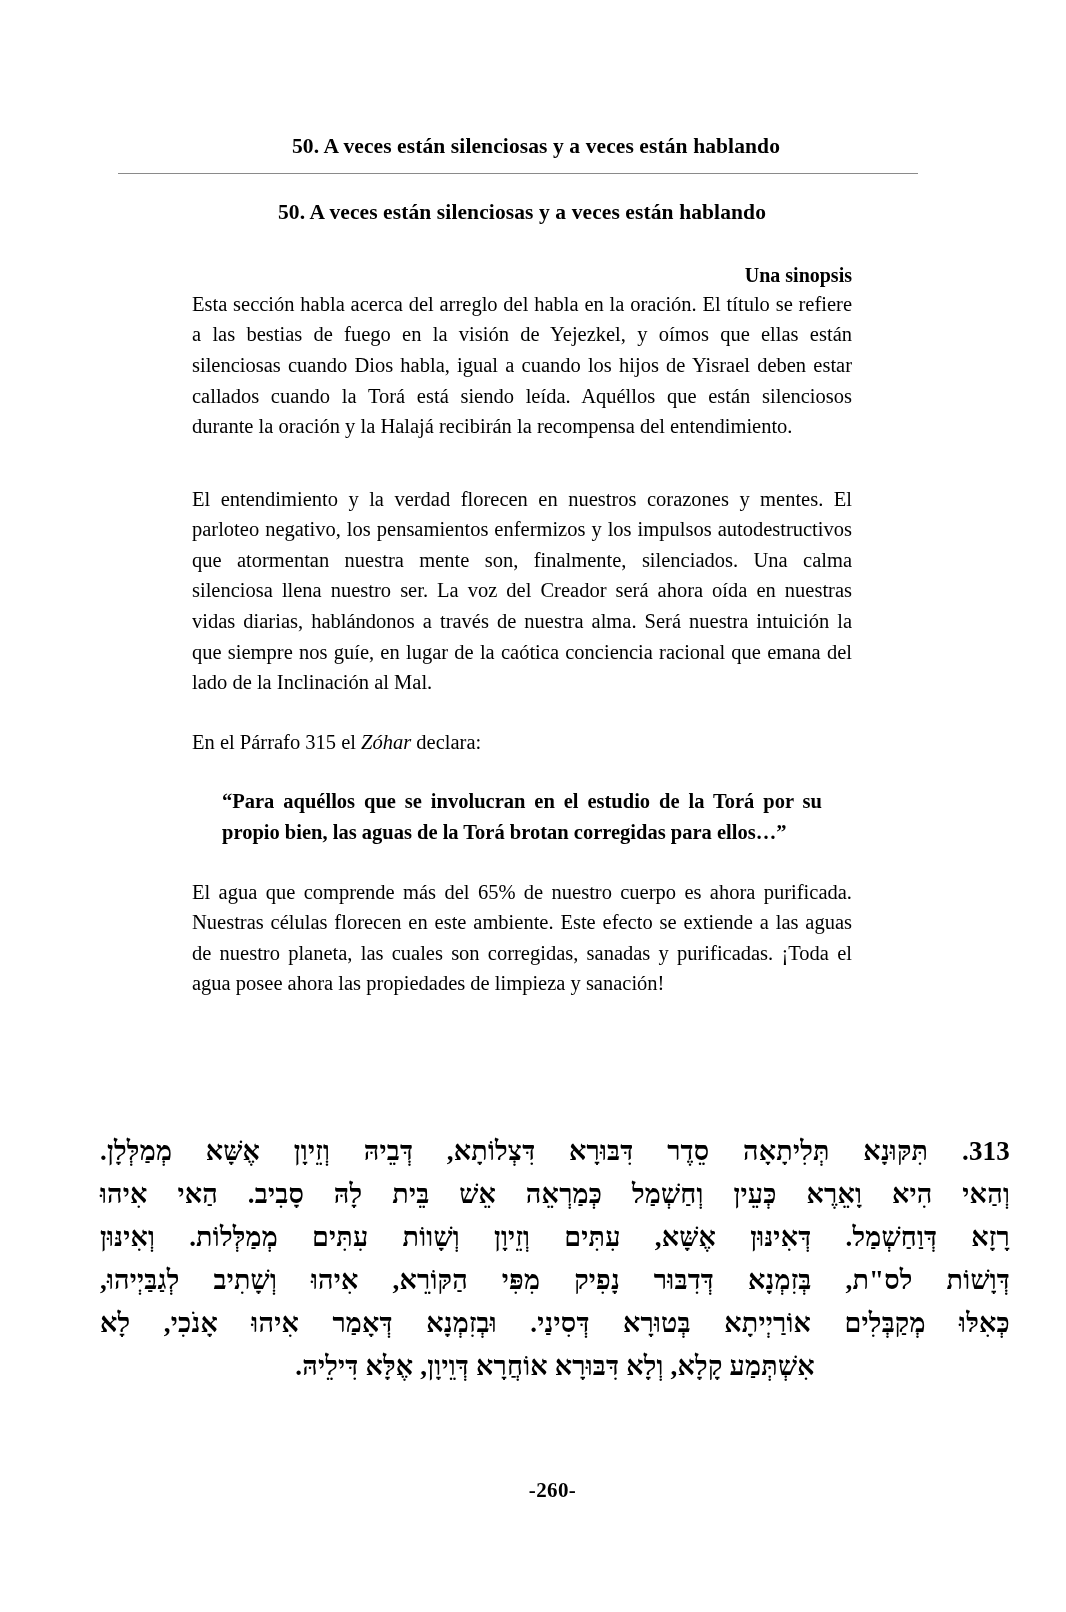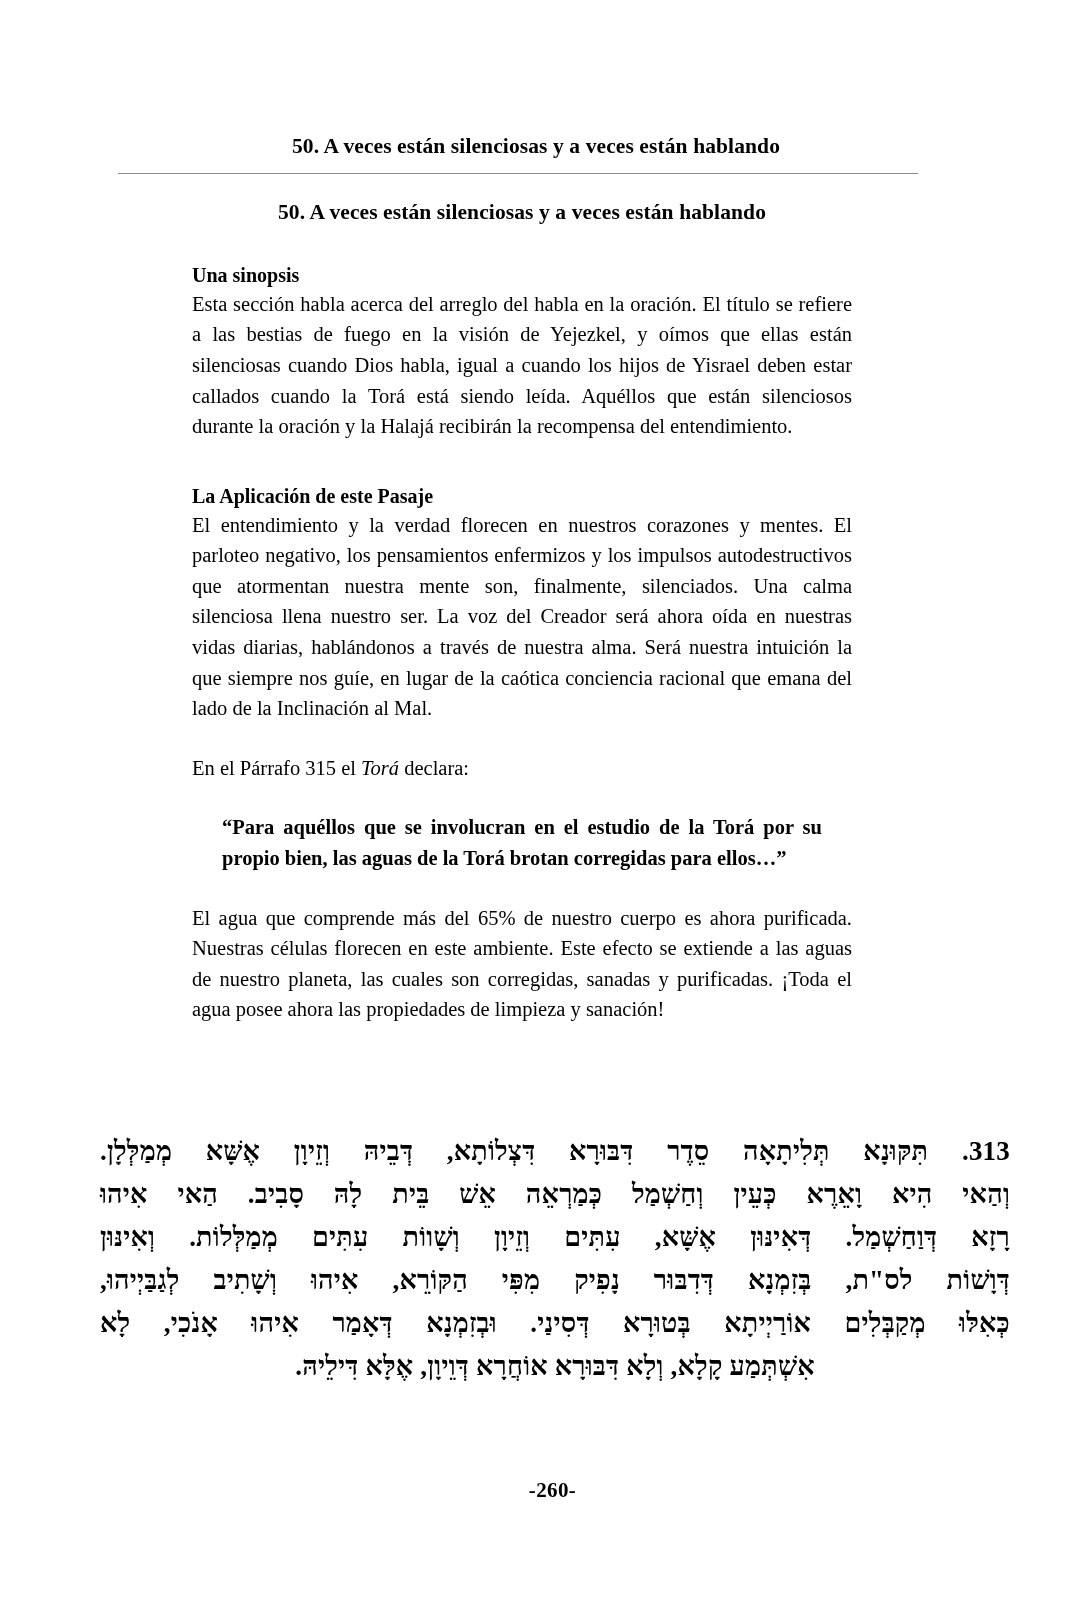--- a/index.html
+++ b/index.html
@@ -61,21 +61,21 @@
     font-weight: bold;
     text-align: center;
     margin: 0 0 38px 0;
     line-height: 1.15;
     letter-spacing: 0.1px;
   }
 
   .subhead {
     font-size: 20px;
     font-weight: bold;
-    text-align: left;
+    text-align: right;
     margin: 0 0 2px 0;
     line-height: 1.2;
   }
 
   p.body {
     font-size: 20.5px;
     line-height: 30.6px;
     text-align: justify;
     text-justify: inter-word;
     margin: 0;
@@ -156,26 +156,25 @@
 
   <div class="content">
 
     <h1 class="chapter-title">50. A veces están silenciosas y a veces están hablando</h1>
 
     <div class="subhead">Una sinopsis</div>
     <p class="body tight">Esta sección habla acerca del arreglo del habla en la oración. El título se refiere a las bestias de fuego en la visión de Yejezkel, y oímos que ellas están silenciosas cuando Dios habla, igual a cuando los hijos de Yisrael deben estar callados cuando la Torá está siendo leída. Aquéllos que están silenciosos durante la oración y la Halajá recibirán la recompensa del entendimiento.</p>
 
     <div class="gap-lg"></div>
 
-    <div class="subhead">La Aplicación de este Pasaje</div>
     <p class="body tight">El entendimiento y la verdad florecen en nuestros corazones y mentes. El parloteo negativo, los pensamientos enfermizos y los impulsos autodestructivos que atormentan nuestra mente son, finalmente, silenciados. Una calma silenciosa llena nuestro ser. La voz del Creador será ahora oída en nuestras vidas diarias, hablándonos a través de nuestra alma. Será nuestra intuición la que siempre nos guíe, en lugar de la caótica conciencia racional que emana del lado de la Inclinación al Mal.</p>
 
     <div class="gap-md"></div>
 
-    <p class="body"><span>En el Párrafo 315 el </span><span class="ital">Torá</span><span> declara:</span></p>
+    <p class="body"><span>En el Párrafo 315 el </span><span class="ital">Zóhar</span><span> declara:</span></p>
 
     <div class="gap-md"></div>
 
     <div class="quote-block">
       <p>“Para aquéllos que se involucran en el estudio de la Torá por su propio bien, las aguas de la Torá brotan corregidas para ellos…”</p>
     </div>
 
     <div class="gap-md"></div>
 
     <p class="body">El agua que comprende más del 65% de nuestro cuerpo es ahora purificada. Nuestras células florecen en este ambiente. Este efecto se extiende a las aguas de nuestro planeta, las cuales son corregidas, sanadas y purificadas. ¡Toda el agua posee ahora las propiedades de limpieza y sanación!</p>

